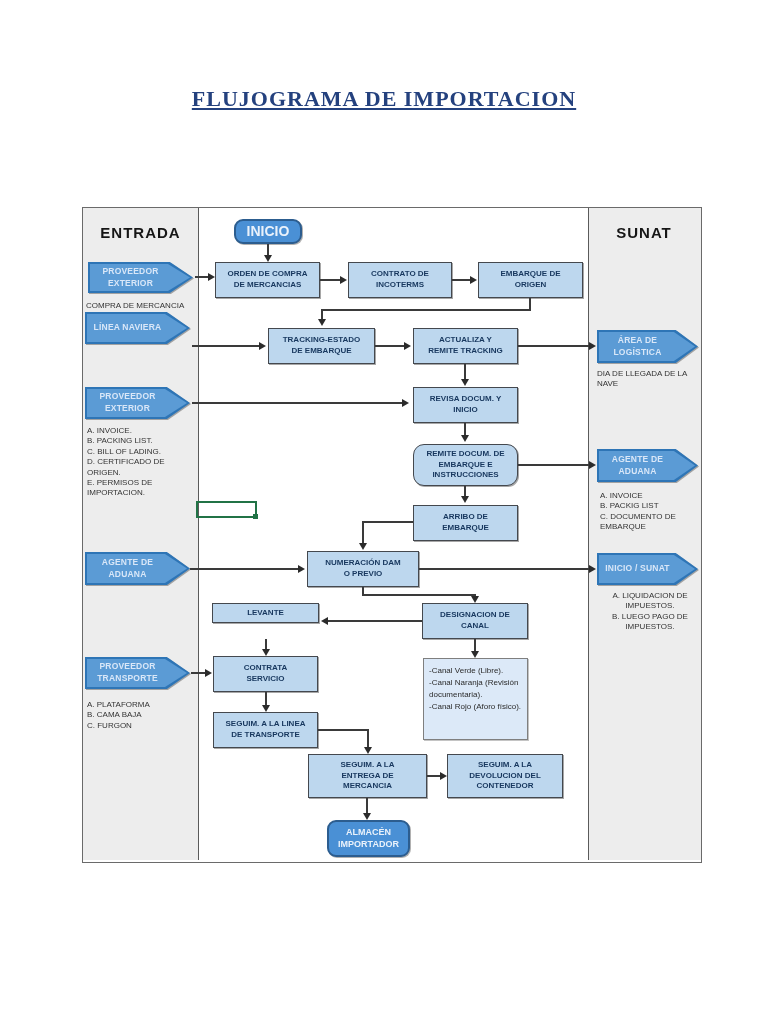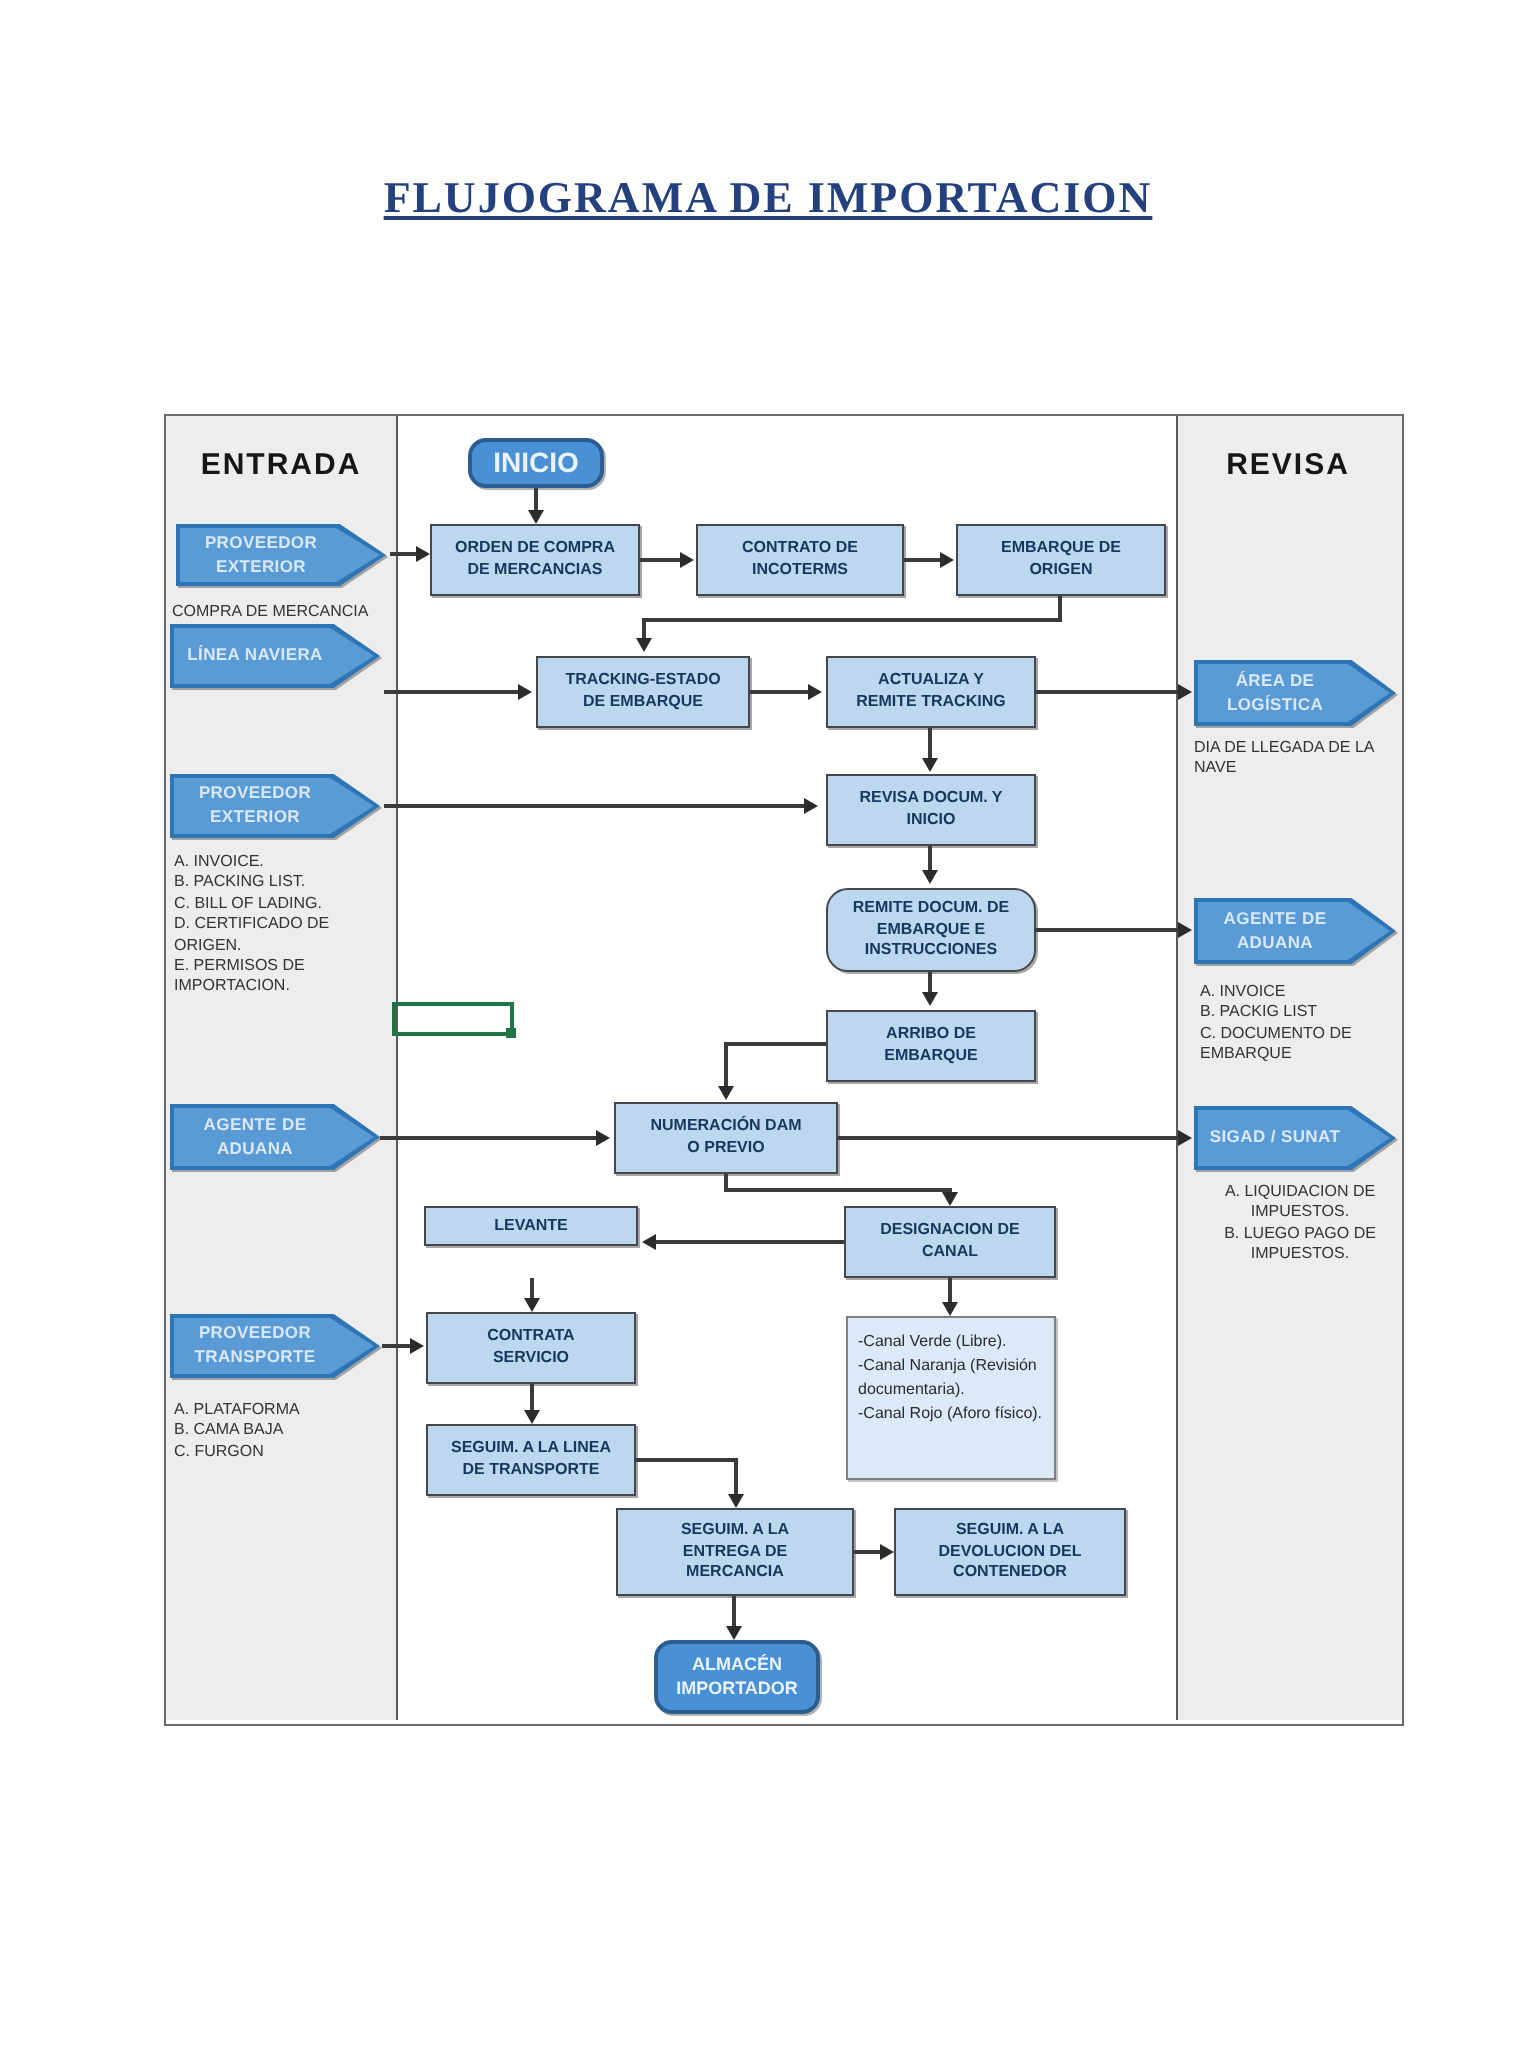--- a/index.html
+++ b/index.html
@@ -44,21 +44,21 @@
 <body>
 
 <div class="page">
 
   <div class="title">FLUJOGRAMA DE IMPORTACION</div>
 
   <div class="frame"></div>
   <div class="col left"></div>
   <div class="col right"></div>
   <div class="colhead" style="left:83px;top:224px;width:115px;">ENTRADA</div>
-  <div class="colhead" style="left:588px;top:224px;width:112px;">REVISA</div>
+  <div class="colhead" style="left:588px;top:224px;width:112px;">SUNAT</div>
 
   <div class="vl" style="left:267px;top:244px;height:13px;"></div>
   <div class="ah d" style="left:264px;top:255px;"></div>
   <div class="hl" style="left:195px;top:276px;width:15px;"></div>
   <div class="ah r" style="left:208px;top:273px;"></div>
   <div class="hl" style="left:320px;top:279px;width:21px;"></div>
   <div class="ah r" style="left:340px;top:276px;"></div>
   <div class="hl" style="left:452px;top:279px;width:20px;"></div>
   <div class="ah r" style="left:470px;top:276px;"></div>
   <div class="vl" style="left:529px;top:298px;height:13px;"></div>
@@ -188,21 +188,21 @@
   </div>
   <div class="tag" style="left:597px;top:449px;width:101px;height:33px;">
     <div class="tag-b"></div>
     <div class="tag-f"></div>
     <div class="tag-t">AGENTE DE
 ADUANA</div>
   </div>
   <div class="tag" style="left:597px;top:553px;width:101px;height:32px;">
     <div class="tag-b"></div>
     <div class="tag-f"></div>
-    <div class="tag-t">SIGAD / SUNAT</div>
+    <div class="tag-t">INICIO / SUNAT</div>
   </div>
 
   <div class="note" style="left:86px;top:301px;width:112px;">COMPRA DE MERCANCIA</div>
   <div class="note" style="left:87px;top:426px;width:106px;">A. INVOICE.
 B. PACKING LIST.
 C. BILL OF LADING.
 D. CERTIFICADO DE ORIGEN.
 E. PERMISOS DE IMPORTACION.</div>
   <div class="note" style="left:597px;top:369px;width:100px;">DIA DE LLEGADA DE LA NAVE</div>
   <div class="note" style="left:600px;top:491px;width:100px;">A. INVOICE

